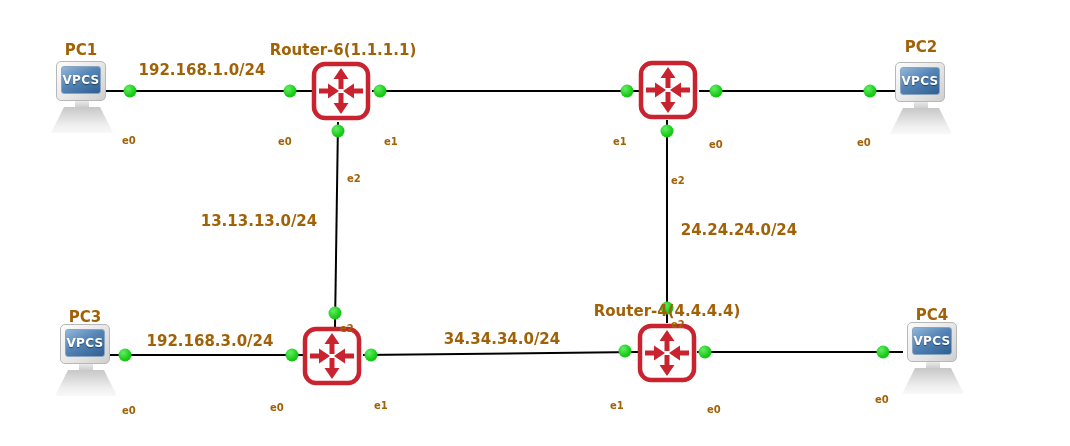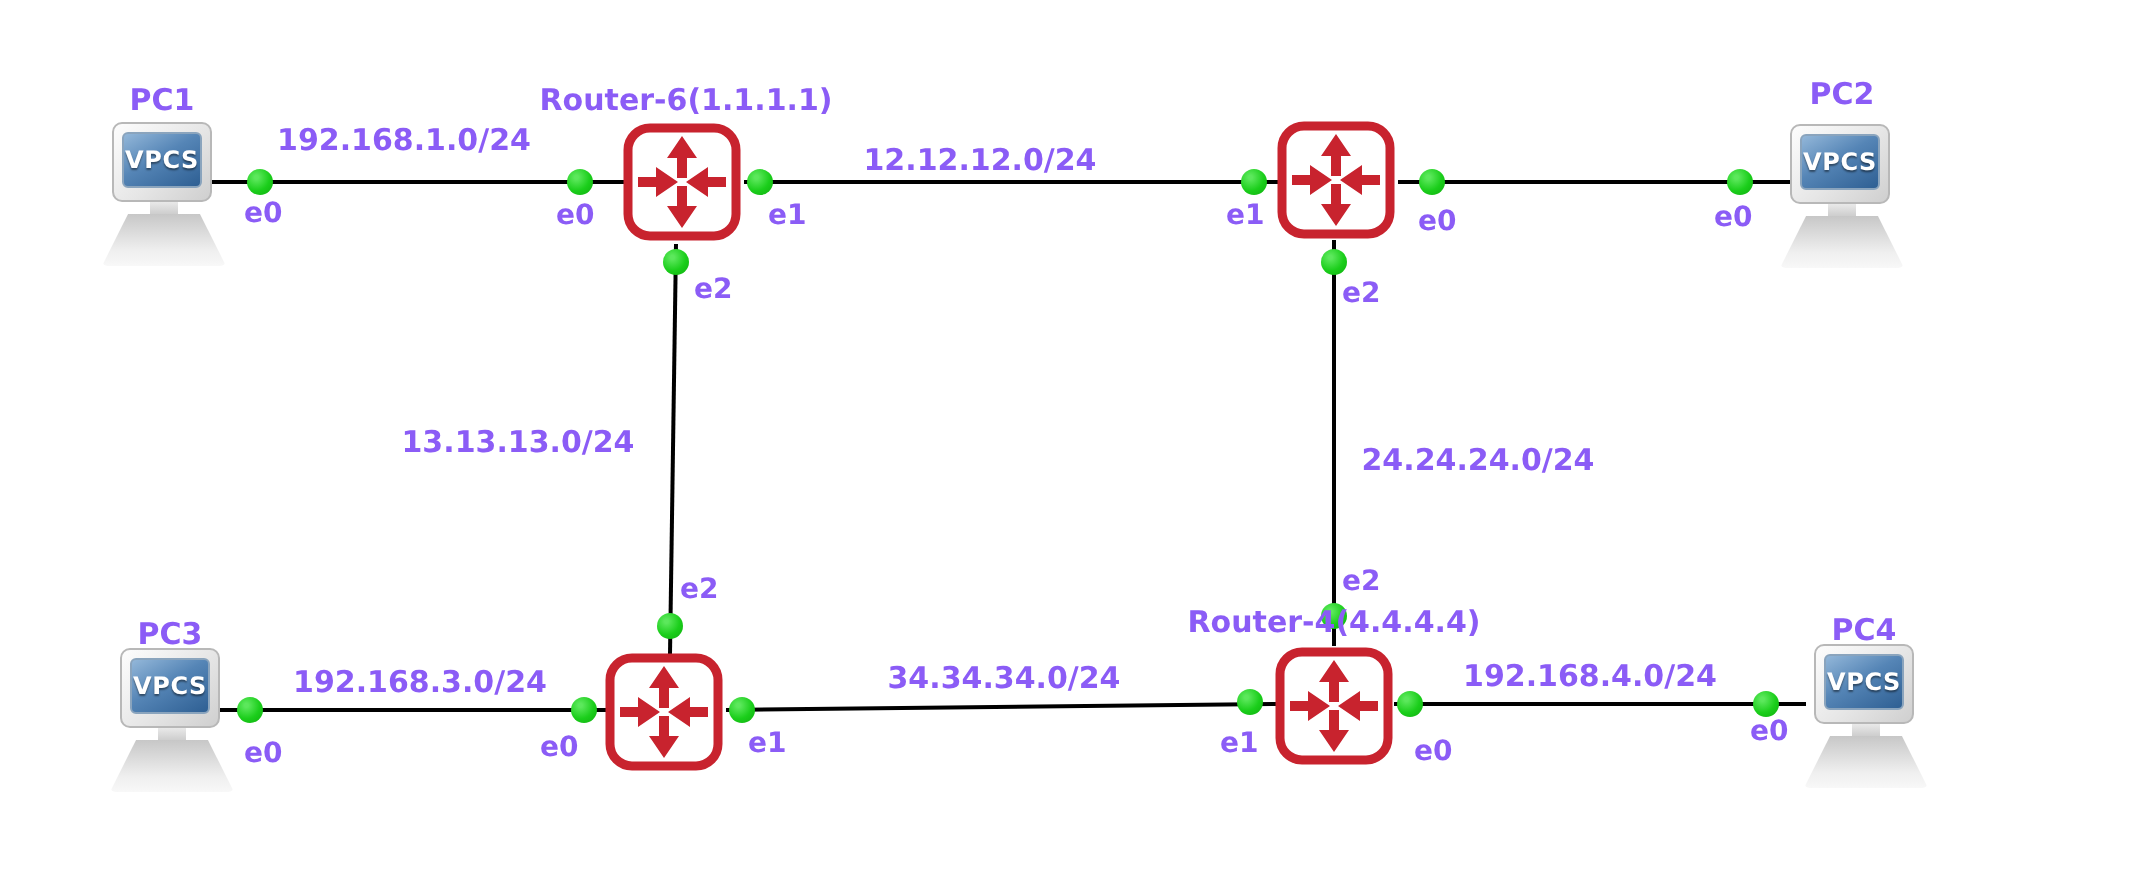--- a/index.html
+++ b/index.html
@@ -37,23 +37,23 @@
   }
   .neck{position:absolute;left:24px;top:40px;width:14px;height:7px;
     background:linear-gradient(#e9e9e9,#c9c9c9);}
   .base{
     position:absolute;left:0;top:46px;width:62px;height:26px;border-radius:3px;
     background:linear-gradient(#c7c7c7 0%,#efefef 70%,#f8f8f8 100%);
     clip-path:polygon(21% 0,79% 0,100% 100%,0 100%);
   }
 
   
-  .lbl{position:absolute;color:#8b5cf6;white-space:nowrap;z-index:4;font-weight:bold;}
+  .lbl{position:absolute;color:#a16207;white-space:nowrap;z-index:4;font-weight:bold;}
   .node-lbl,.net-lbl{font-size:15px;transform:translateX(-50%);}
-  .if-lbl{font-size:14px;}
+  .if-lbl{font-size:10px;margin-top:36px;}
 </style>
 </head>
 <body>
 
 <div id="canvas">
 
   <svg width="0" height="0" style="position:absolute" aria-hidden="true">
     <symbol id="router-sym" viewBox="0 0 62 62">
       <rect x="4" y="4" width="54" height="54" rx="11" fill="#ffffff" stroke="#c8232e" stroke-width="4.5"></rect>
       <g fill="#c8232e">
@@ -144,26 +144,24 @@
   </div>
 
   <div class="lbl node-lbl" style="left:81px;top:41px">PC1</div>
   <div class="lbl node-lbl" style="left:343px;top:41px">Router-6(1.1.1.1)</div>
   <div class="lbl node-lbl" style="left:921px;top:38px">PC2</div>
   <div class="lbl node-lbl" style="left:85px;top:308px">PC3</div>
   <div class="lbl node-lbl" style="left:667px;top:302px">Router-4(4.4.4.4)</div>
   <div class="lbl node-lbl" style="left:932px;top:306px">PC4</div>
 
   <div class="lbl net-lbl" style="left:202px;top:61px">192.168.1.0/24</div>
-  <div class="lbl net-lbl" style="left:490px;top:71px">12.12.12.0/24</div>
   <div class="lbl net-lbl" style="left:259px;top:212px">13.13.13.0/24</div>
   <div class="lbl net-lbl" style="left:739px;top:221px">24.24.24.0/24</div>
   <div class="lbl net-lbl" style="left:210px;top:332px">192.168.3.0/24</div>
   <div class="lbl net-lbl" style="left:502px;top:330px">34.34.34.0/24</div>
-  <div class="lbl net-lbl" style="left:795px;top:329px">192.168.4.0/24</div>
 
   <div class="lbl if-lbl" style="left:122px;top:99px">e0</div>
   <div class="lbl if-lbl" style="left:278px;top:100px">e0</div>
   <div class="lbl if-lbl" style="left:384px;top:100px">e1</div>
   <div class="lbl if-lbl" style="left:613px;top:100px">e1</div>
   <div class="lbl if-lbl" style="left:709px;top:103px">e0</div>
   <div class="lbl if-lbl" style="left:857px;top:101px">e0</div>
   <div class="lbl if-lbl" style="left:347px;top:137px">e2</div>
   <div class="lbl if-lbl" style="left:340px;top:287px">e2</div>
   <div class="lbl if-lbl" style="left:671px;top:139px">e2</div>

